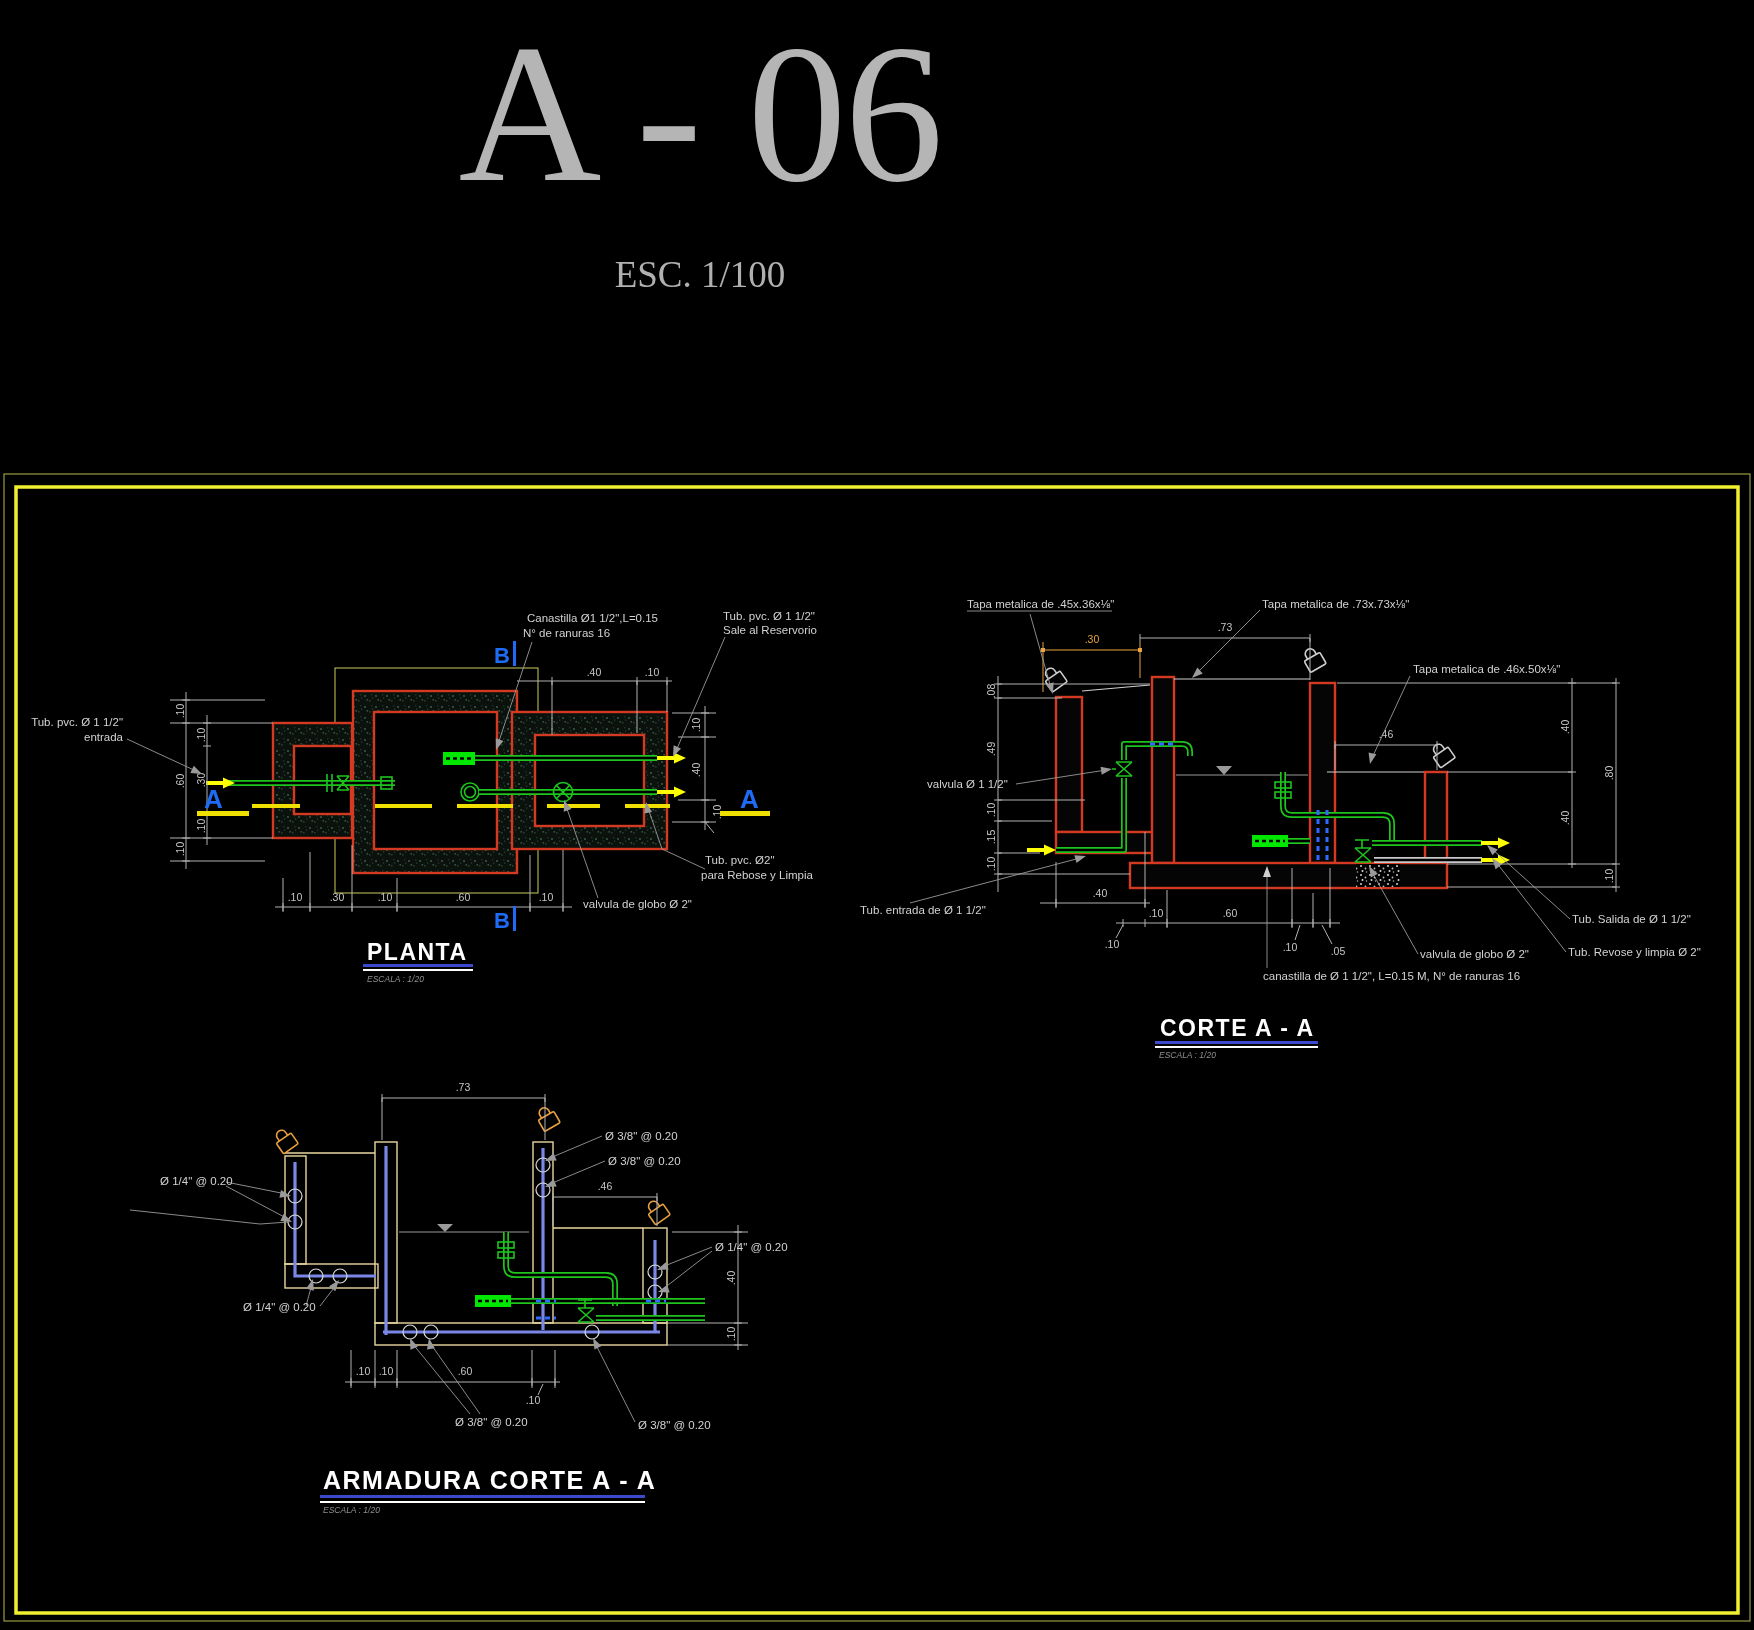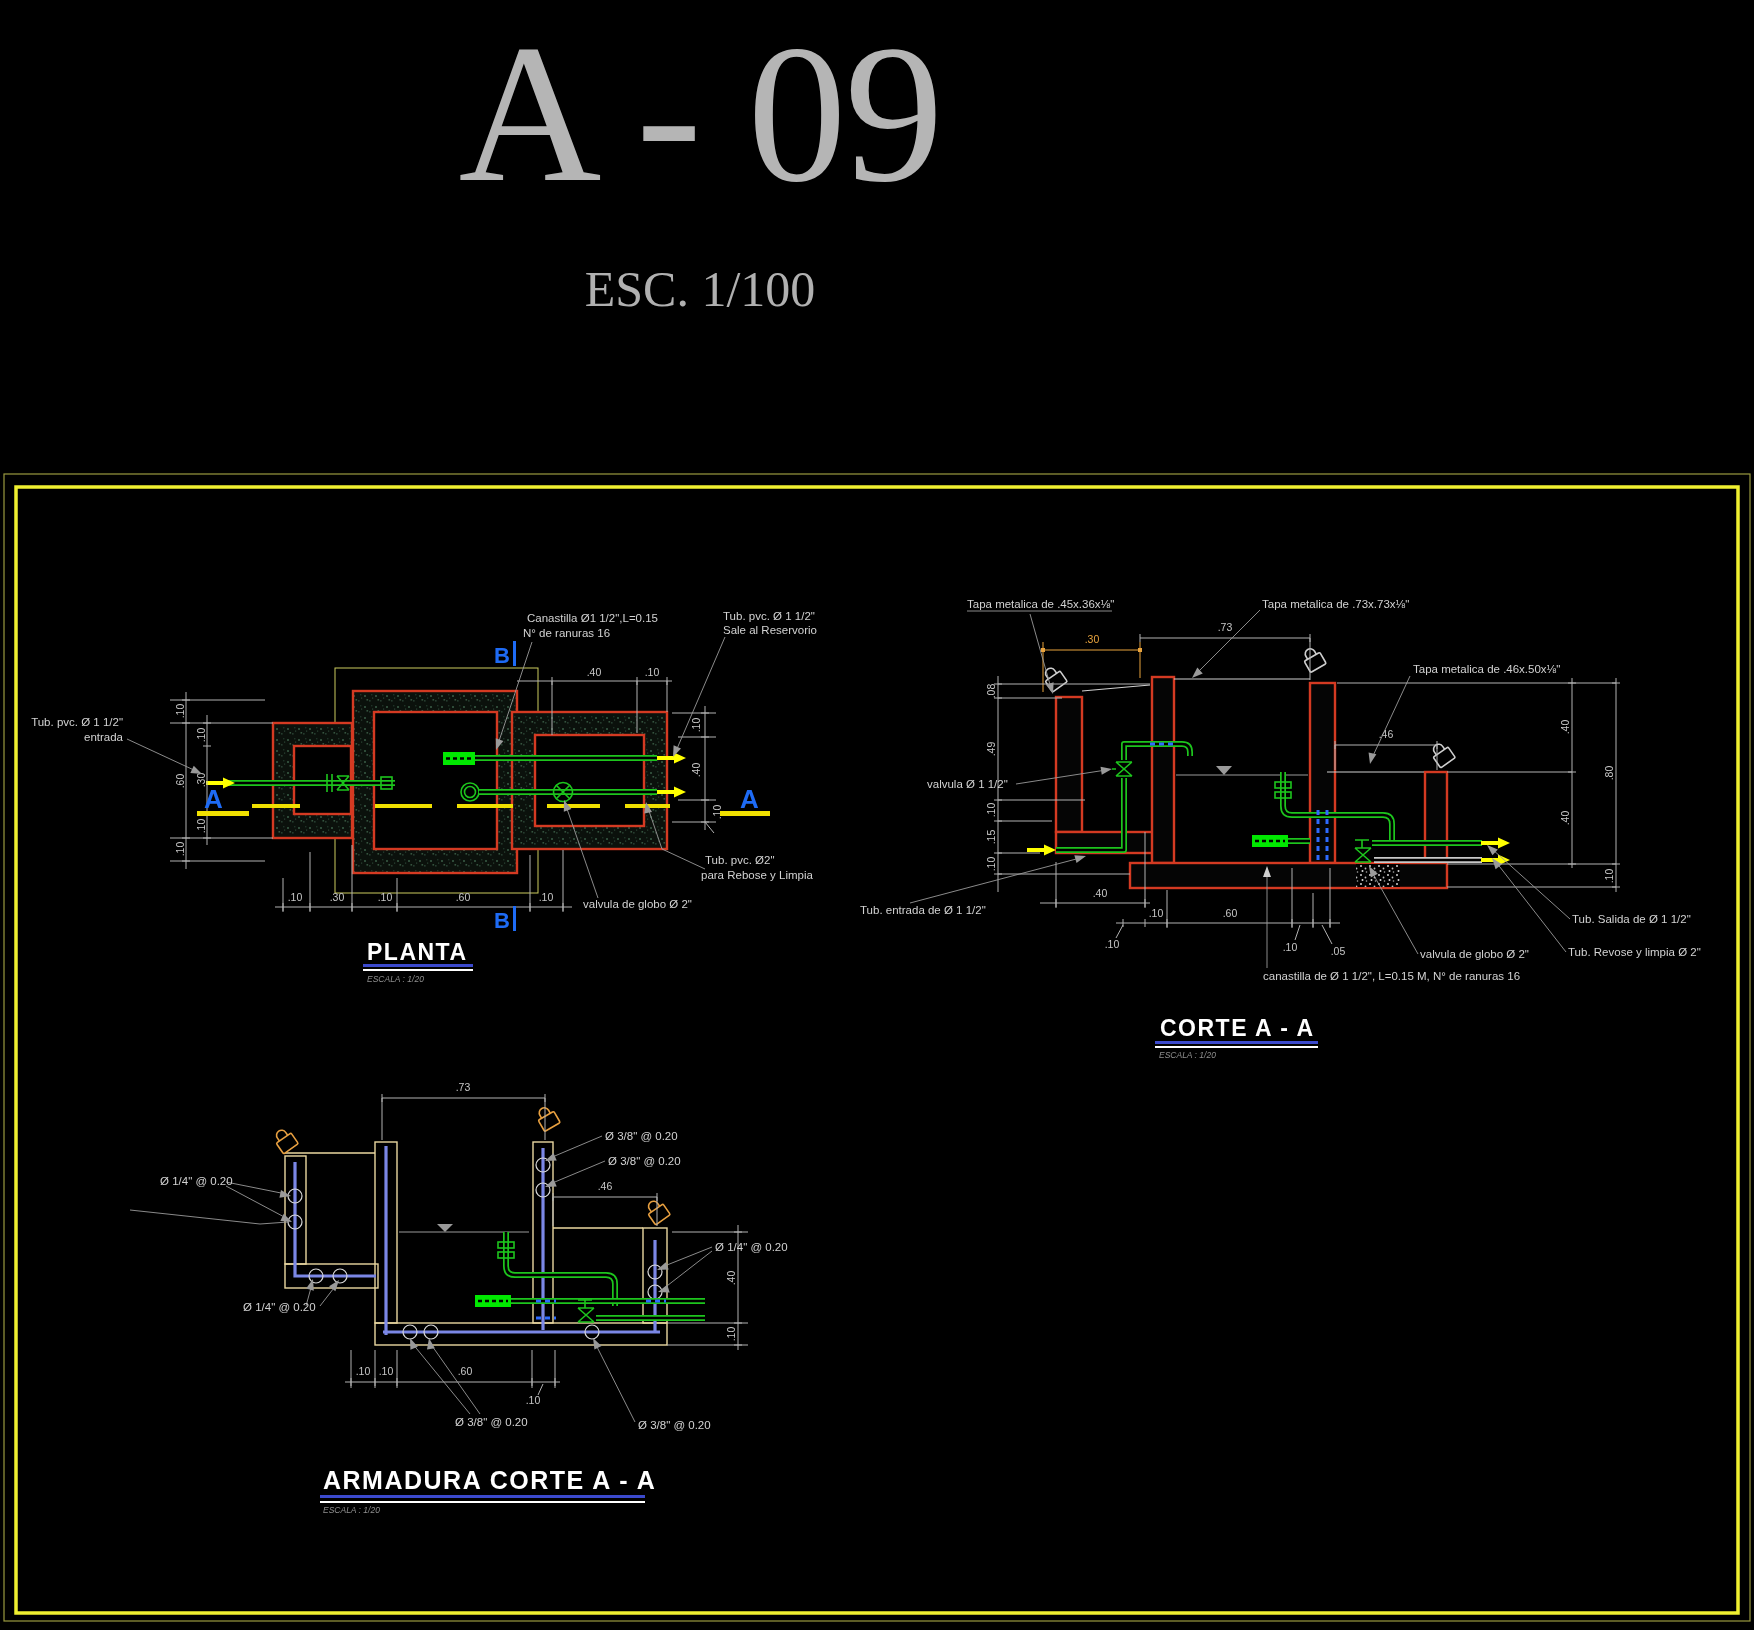--- a/index.html
+++ b/index.html
@@ -1,20 +1,20 @@
 <!DOCTYPE html>
 <html><head>
 <meta charset="utf-8">
 <style>
   html,body{margin:0;padding:0;background:#000;}
   #page{position:relative;width:1754px;height:1630px;background:#000;overflow:hidden;}
   .sheet-title{position:absolute;left:345px;top:10px;width:710px;text-align:center;
     font-family:"Liberation Serif",serif;font-size:198px;line-height:1.05;color:#b5b5b5;letter-spacing:-2px;}
-  .sheet-scale{position:absolute;left:345px;top:260px;width:710px;text-align:center;
-    font-family:"Liberation Serif",serif;font-size:50px;color:#b0b0b0;}
+  .sheet-scale{position:absolute;left:345px;top:253px;width:710px;text-align:center;
+    font-family:"Liberation Serif",serif;font-size:37px;color:#b0b0b0;}
   svg{position:absolute;left:0;top:0;}
   text{font-family:"Liberation Sans",sans-serif;}
   .lbl{font-size:11.5px;fill:#d2d2d2;}
   .lble{font-size:11.5px;fill:#d2d2d2;text-anchor:end;}
   .dim{font-size:10.5px;fill:#c6c6c6;text-anchor:middle;}
   .dimo{font-size:10.5px;fill:#e8a33d;text-anchor:middle;}
   .ttl{font-size:23px;font-weight:bold;fill:#ffffff;letter-spacing:1.5px;}
   .ttl2{font-size:25px;font-weight:bold;fill:#ffffff;letter-spacing:1.5px;}
   .esc{font-size:8.5px;font-style:italic;fill:#8f8f8f;}
   .mk{font-size:26px;font-weight:bold;fill:#1e6bf5;}
@@ -31,21 +31,21 @@
   .bd{stroke:#2e6bff;stroke-width:3;stroke-dasharray:5 4;fill:none;}
   .rc{stroke:#d8d8d8;stroke-width:1.2;fill:none;}
   .org{stroke:#e8a33d;stroke-width:1;fill:none;}
   .gry{stroke:#cfcfcf;stroke-width:1.2;fill:none;}
   .ylw{stroke:#cbcb5e;stroke-width:1;fill:none;}
 </style>
 </head>
 <body>
 
 <div id="page">
-  <div class="sheet-title">A - 09</div>
+  <div class="sheet-title">A - 06</div>
   <div class="sheet-scale">ESC. 1/100</div>
 
   <svg width="1754" height="1630" viewBox="0 0 1754 1630">
     <defs>
       <pattern id="speck" width="11" height="11" patternUnits="userSpaceOnUse">
         <rect width="11" height="11" fill="#0b110c"></rect>
         <rect x="1" y="2" width="2" height="2" fill="#2e4a38"></rect>
         <rect x="6" y="7" width="1.6" height="1.6" fill="#253c2e"></rect>
         <rect x="8" y="1" width="1.4" height="1.4" fill="#1e3326"></rect>
         <rect x="3.5" y="6" width="1.6" height="1.6" fill="#35543f"></rect>

